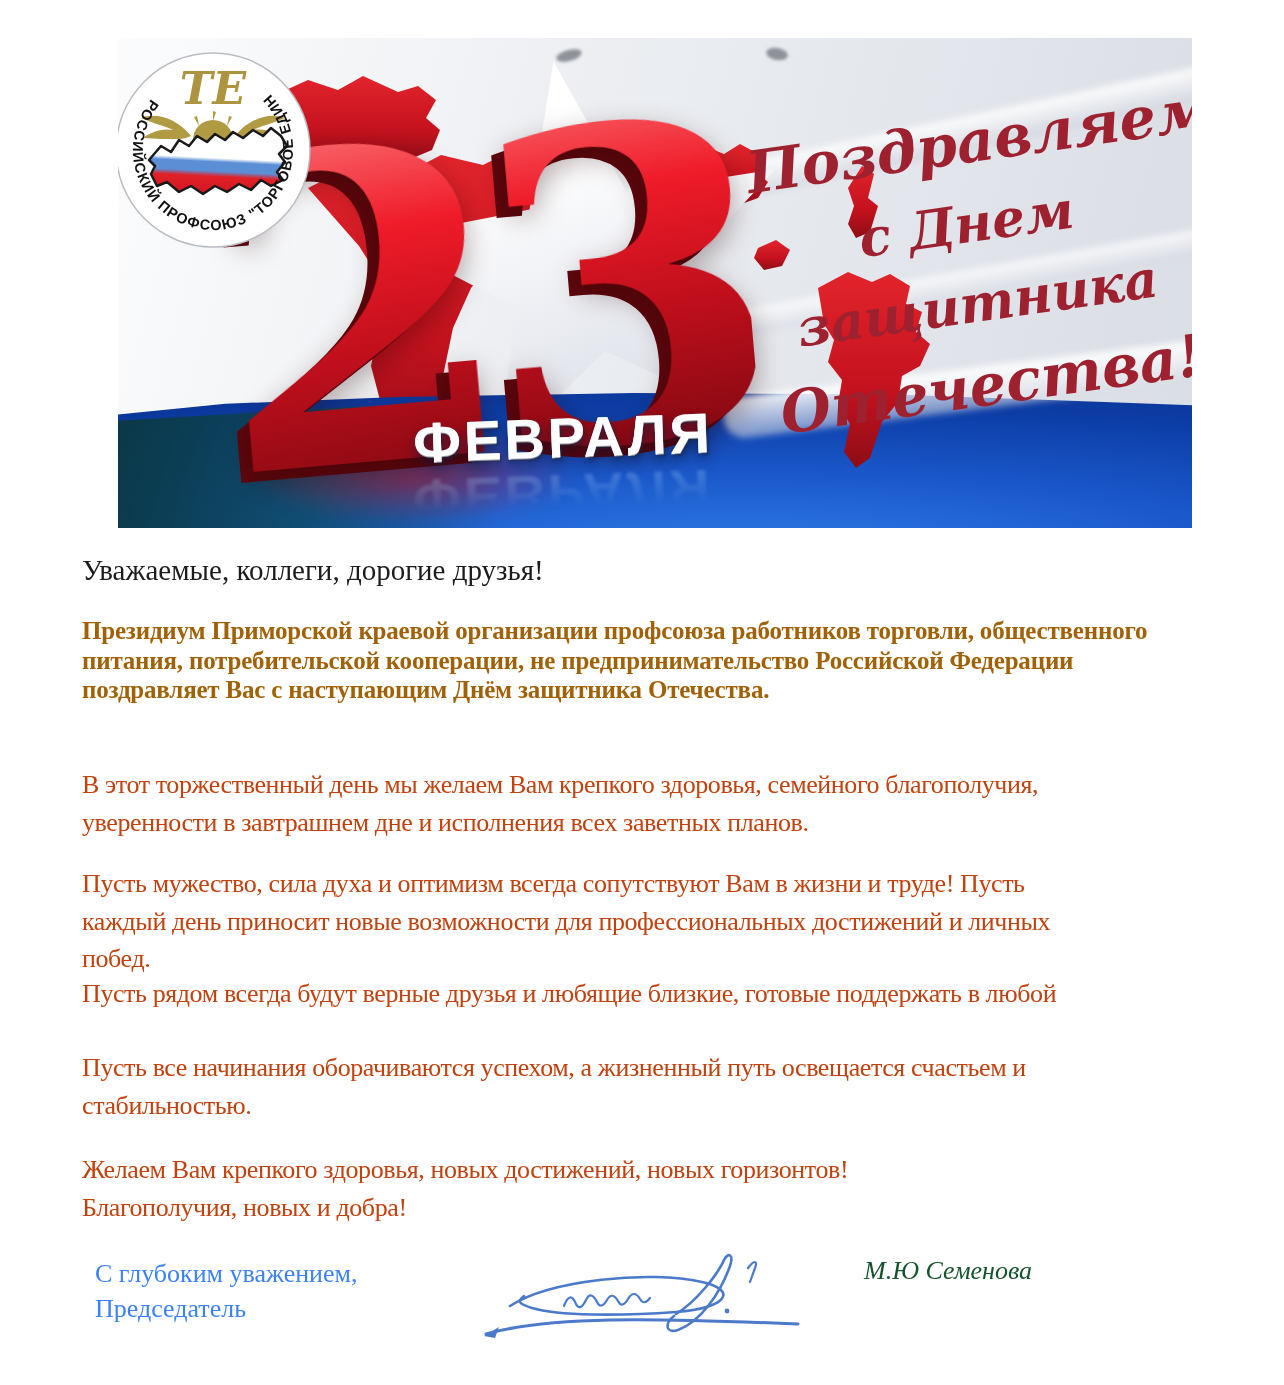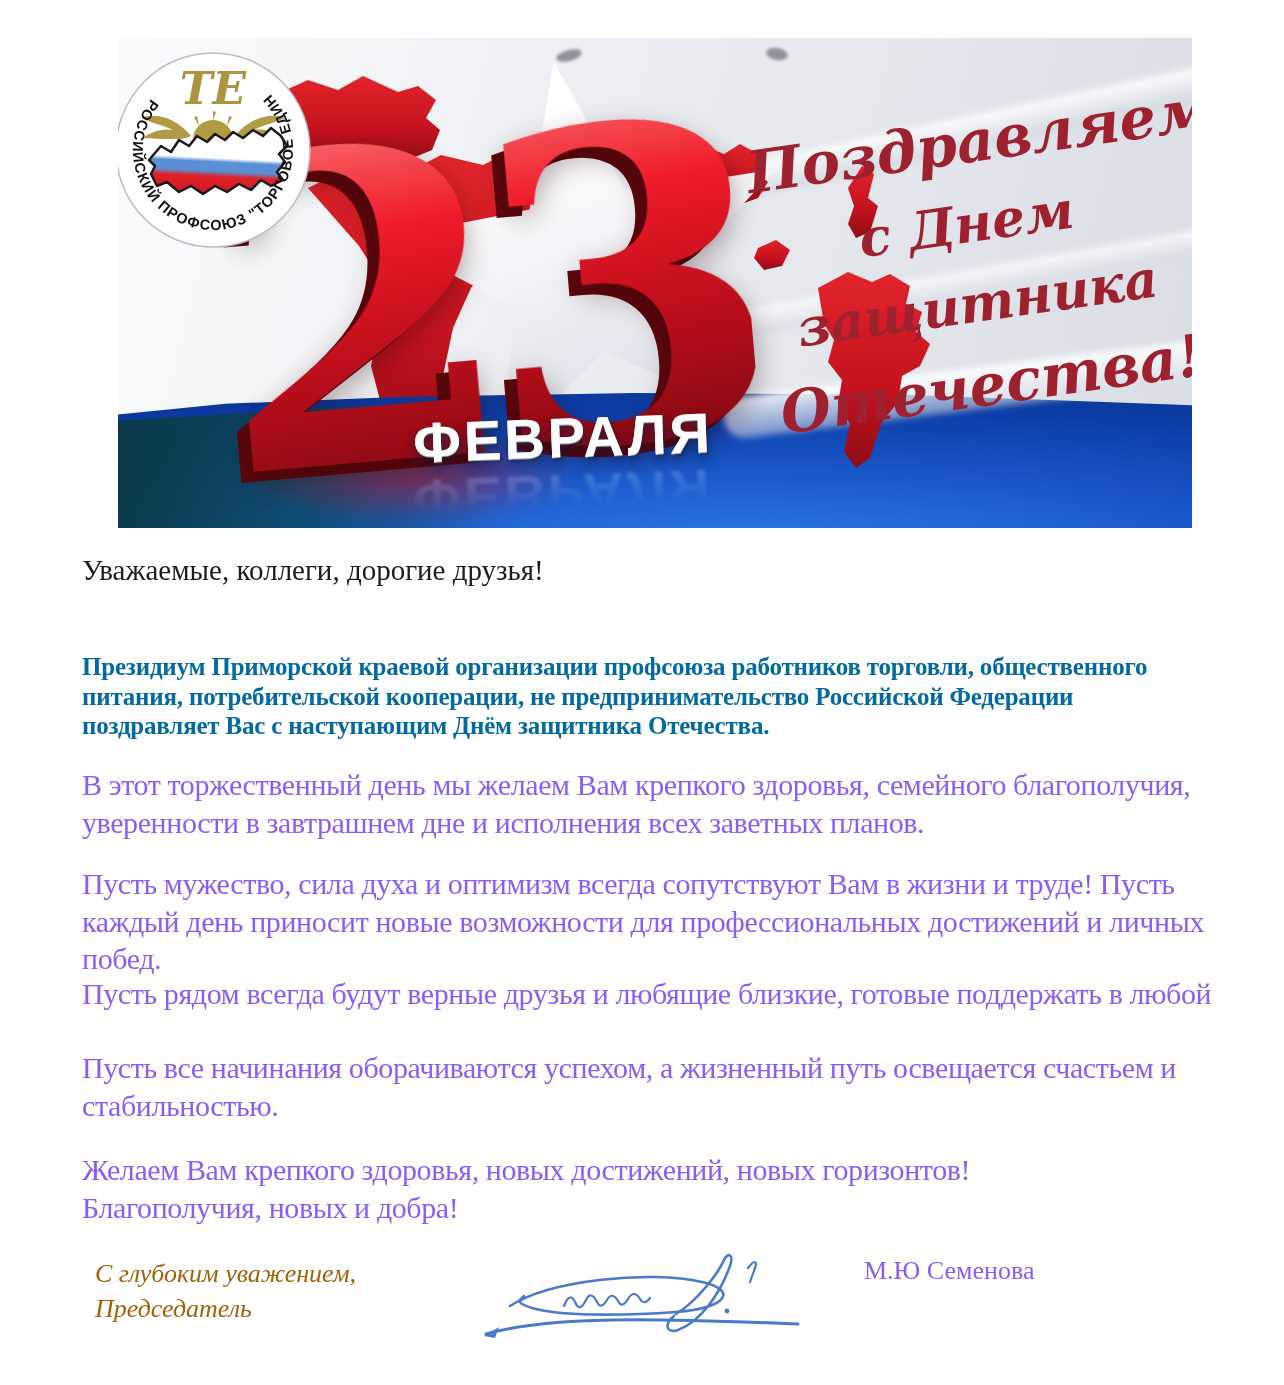--- a/index.html
+++ b/index.html
@@ -58,33 +58,33 @@
   .script-wish{position:absolute;left:644px;top:64px;width:420px;text-align:center;
        transform:rotate(-8deg);color:#9e2130;font-family:"DejaVu Serif",serif;font-style:italic;}
   .script-wish .l1{font-size:58px;line-height:82px;font-weight:bold;}
   .script-wish .l2{font-size:52px;line-height:80px;font-weight:bold;}
   .script-wish .l3{font-size:58px;line-height:84px;font-weight:bold;}
 
   
   .textblock{position:absolute;left:82px;width:1120px;}
   .line{white-space:nowrap;}
   .salutation{top:552px;font-size:29px;line-height:36px;color:#1c1c1c;}
-  .red-block{top:616px;font-weight:bold;font-size:25px;line-height:29.5px;color:#0369a1;letter-spacing:-0.2px;margin-top:36px;}
-  .blue{color:#8b5cf6;font-size:30px;line-height:37.5px;letter-spacing:-0.4px;}
+  .red-block{top:616px;font-weight:bold;font-size:25px;line-height:29.5px;color:#a16207;letter-spacing:-0.2px;}
+  .blue{color:#c2410c;font-size:26px;line-height:37.5px;letter-spacing:-0.4px;}
   .wish1{top:766px;}
   .wish2{top:865px;}
   .wish3{top:975px;}
   .wish4{top:1049px;}
   .final{top:1131px;margin-top:20px;}
 
   
   .closing{position:absolute;left:95px;top:1250px;width:1100px;height:110px;}
-  .closing-left{position:absolute;left:0;top:6px;font-size:26px;line-height:35px;color:#a16207;font-style:italic;}
+  .closing-left{position:absolute;left:0;top:6px;font-size:26px;line-height:35px;color:#3b82f6;}
   .signature{position:absolute;left:385px;top:0;width:330px;height:100px;}
-  .closing-name{position:absolute;left:769px;top:6px;font-size:26px;color:#8b5cf6;white-space:nowrap;}
+  .closing-name{position:absolute;left:769px;top:6px;font-size:26px;color:#14532d;white-space:nowrap;font-style:italic;}
 </style>
 </head>
 <body>
 
 <div class="page">
 
   <div class="banner">
     <div class="streak s1"></div>
     <div class="streak s2"></div>
 

